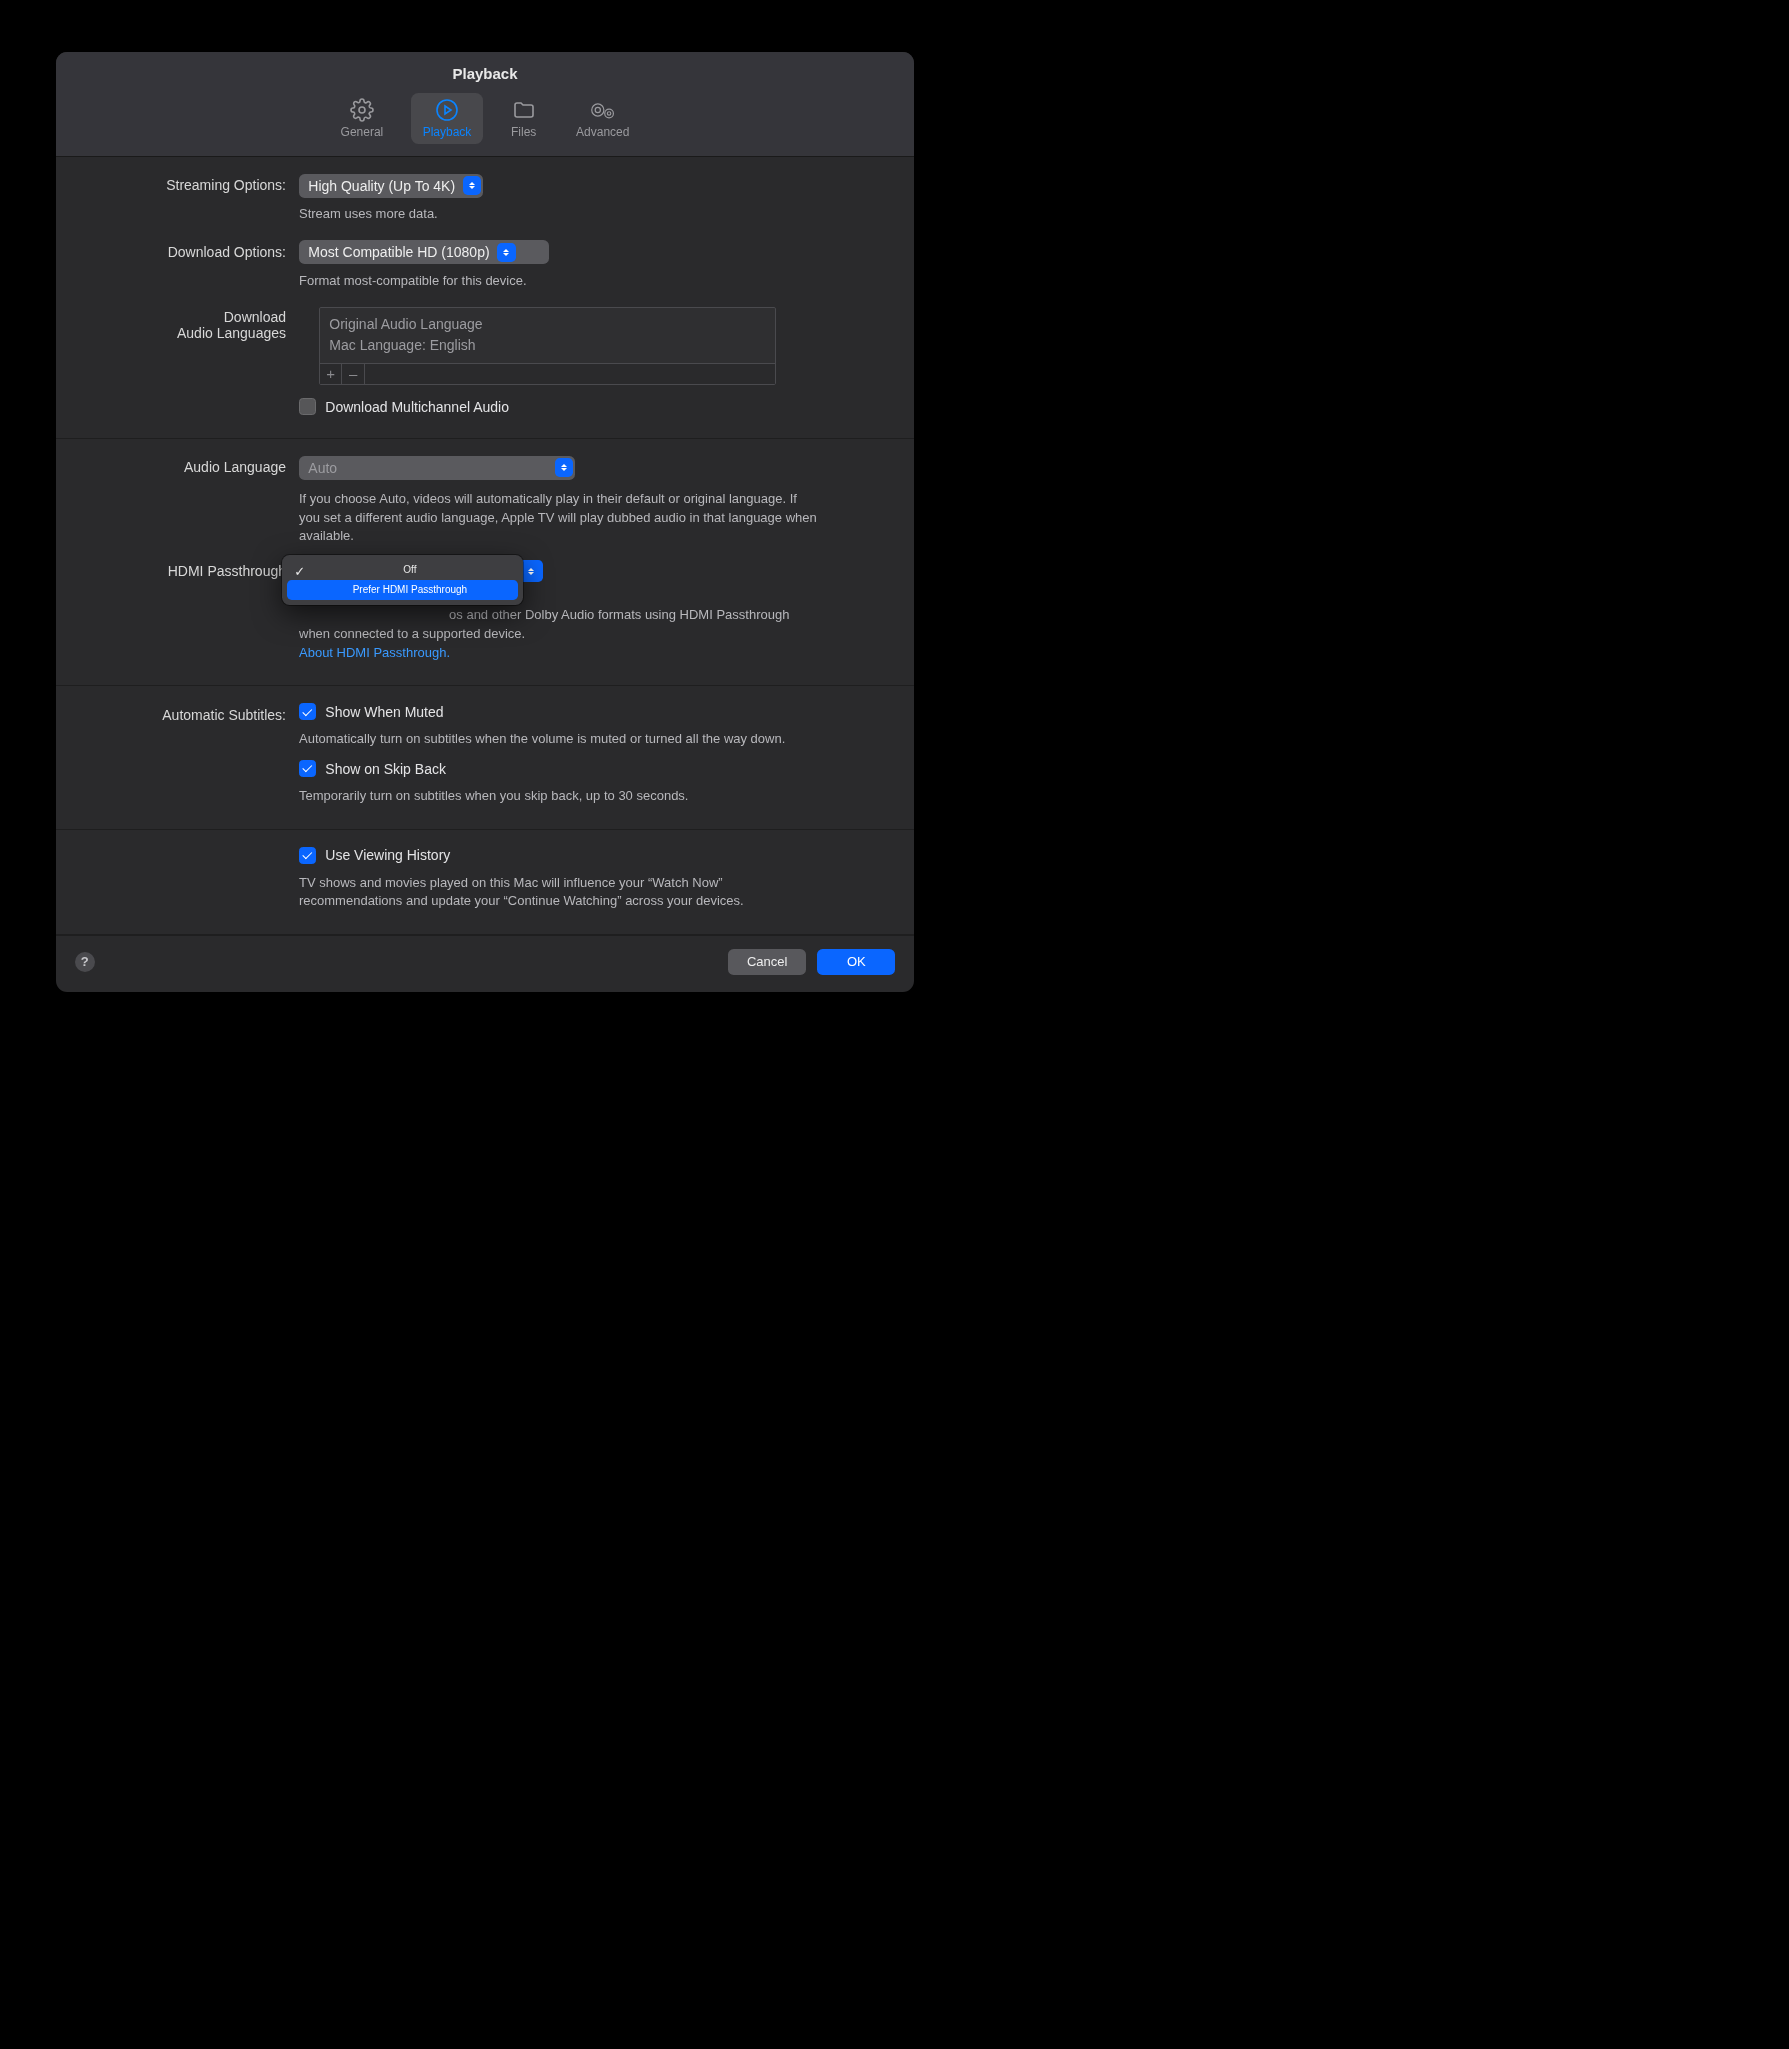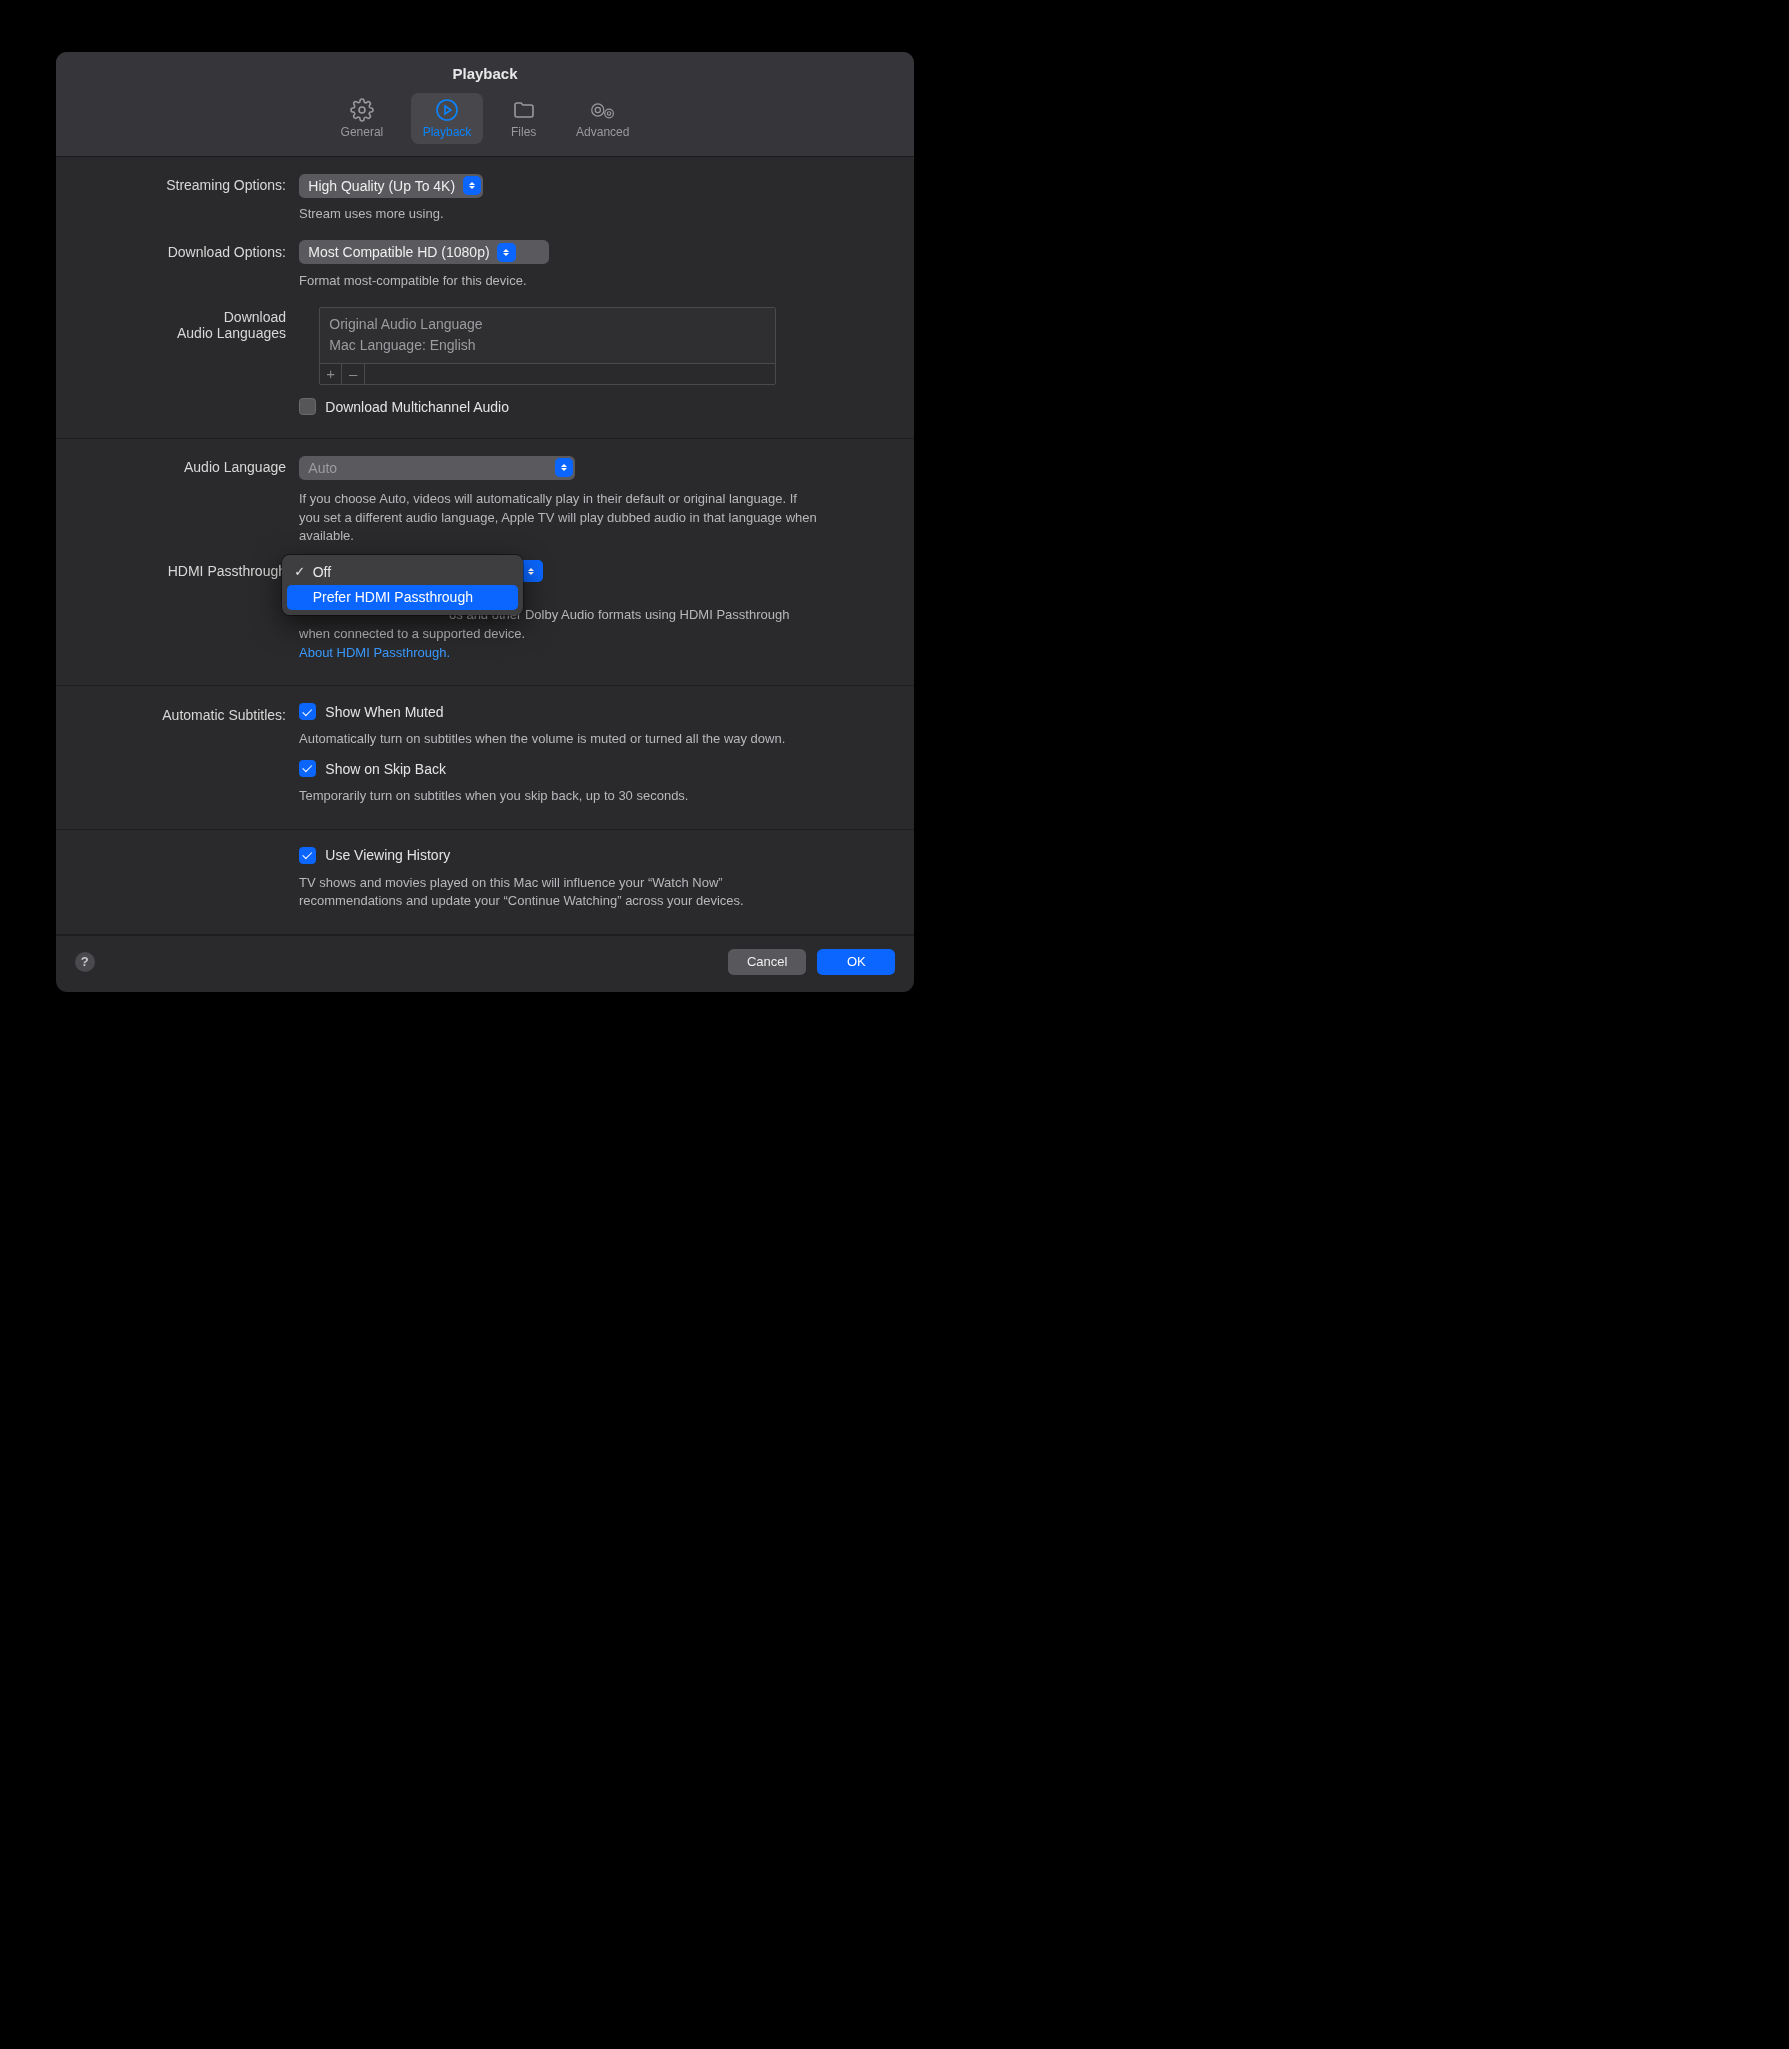--- a/index.html
+++ b/index.html
@@ -188,24 +188,25 @@
     position:absolute;
     background:#3e3e41;
     border-radius:7.5px;
     box-shadow: 0 9.3px 28px rgba(0,0,0,0.6), 0 0 0 0.9px rgba(0,0,0,0.4);
     padding:4.7px;
     width:241px;
     z-index:10;
   }
   .popup-item {
     padding:4.7px 11.2px 4.7px 26px;
-    font-size:14px;
+    font-size:10px;
     color:#e8e8e8;
     border-radius:4.7px;
     position:relative;
+    text-align:center;
   }
   .popup-item.hl { background:#0a66ff; color:#fff; }
   .popup-item.sel::before {
     content:"✓"; position:absolute; left:7.5px; top:4.7px; font-size:13px;
   }
   .hdmi-field { position:relative; }
   .hdmi-select-stub {
     position:absolute; left:220px; top:0.9px; width:24px; height:22.4px;
     background:#0a66ff; border-radius:4.7px;
     display:flex; flex-direction:column; align-items:center; justify-content:center; gap:0.9px;
@@ -266,21 +267,21 @@
   <div class="content">
 
     <div class="section">
       <div class="row">
         <div class="label-col">Streaming Options:</div>
         <div class="field-col">
           <div class="select">
             <span>High Quality (Up To 4K)</span>
             <span class="arrows"></span>
           </div>
-          <div class="hint">Stream uses more using.</div>
+          <div class="hint">Stream uses more data.</div>
         </div>
       </div>
 
       <div class="row" style="margin-top:17px;">
         <div class="label-col">Download Options:</div>
         <div class="field-col">
           <div class="select wide">
             <span>Most Compatible HD (1080p)</span>
             <span class="arrows"></span>
           </div>

